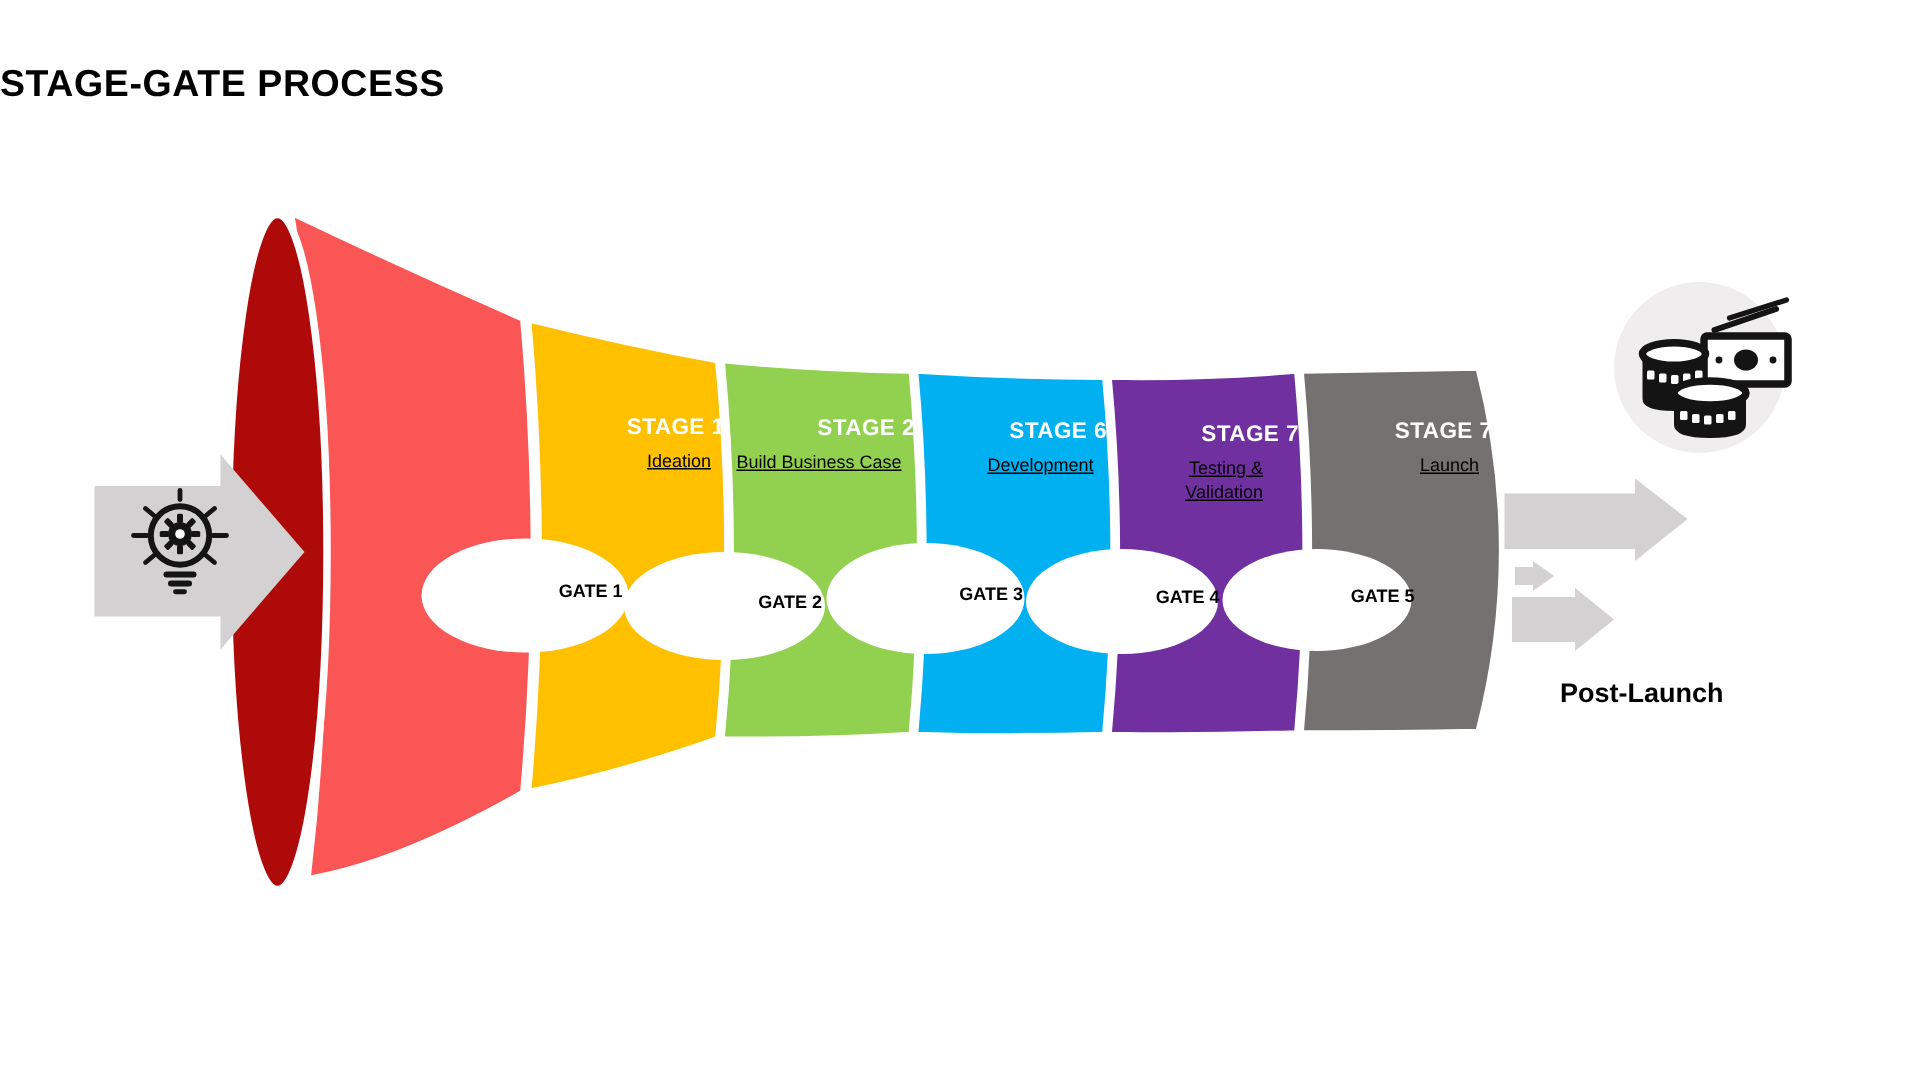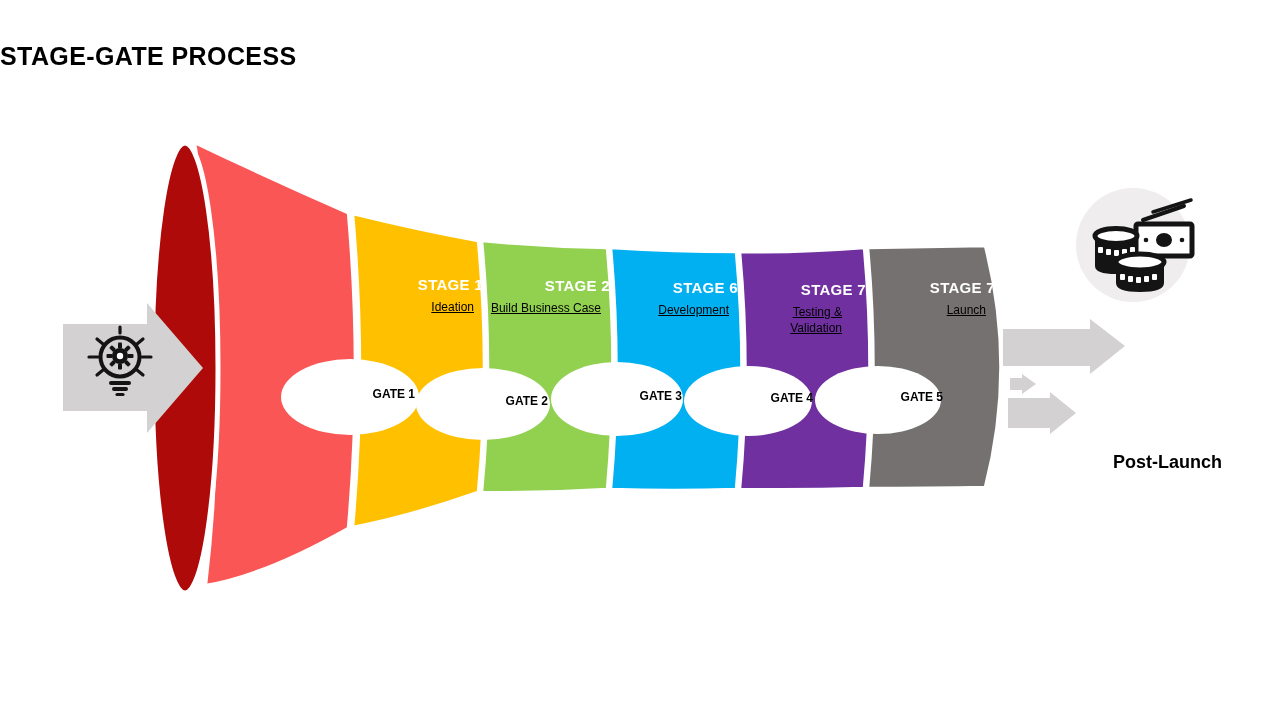--- a/index.html
+++ b/index.html
@@ -7,21 +7,21 @@
        font-family:"Liberation Sans", sans-serif;}
   svg.scene{position:absolute;left:0;top:0;}
   .abs{position:absolute;}
   .title{left:0;top:42px;width:1280px;text-align:left;
          font-size:25px;font-weight:700;letter-spacing:.4px;color:#000;}
   .stage-label{width:130px;text-align:right;color:#fff;}
   .stage-title{font-size:15px;font-weight:700;letter-spacing:.3px;}
   .stage-sub{font-size:12px;line-height:1.35;margin:6px auto 0;width:112px;color:#000000;text-decoration:underline;}
   .s4 .stage-sub{width:82px;}
   .gate-label{width:130px;text-align:right;font-size:12px;font-weight:700;color:#000;}
-  .post-launch{left:1040px;top:452px;width:182px;text-align:right;
+  .post-launch{left:1040px;top:452px;width:182px;text-align:left;
                font-size:18px;font-weight:700;color:#000;}
 </style>
 </head>
 <body>
 
 <svg class="scene" width="1280" height="720" viewBox="0 0 1280 720">
 
   <path d="M195,143 Q268,178 348,213 Q362,371 348,528 Q265,575 206,585 Q232,364 195,143 Z" stroke="#fff" stroke-width="2.5" fill="#FA5656"></path>
 
   <path d="M353,214 Q418,230 478,241 Q490,367 478,492 Q413,515 353,527 Q367,371 353,214 Z" stroke="#fff" stroke-width="2.5" fill="#FFC000"></path>

